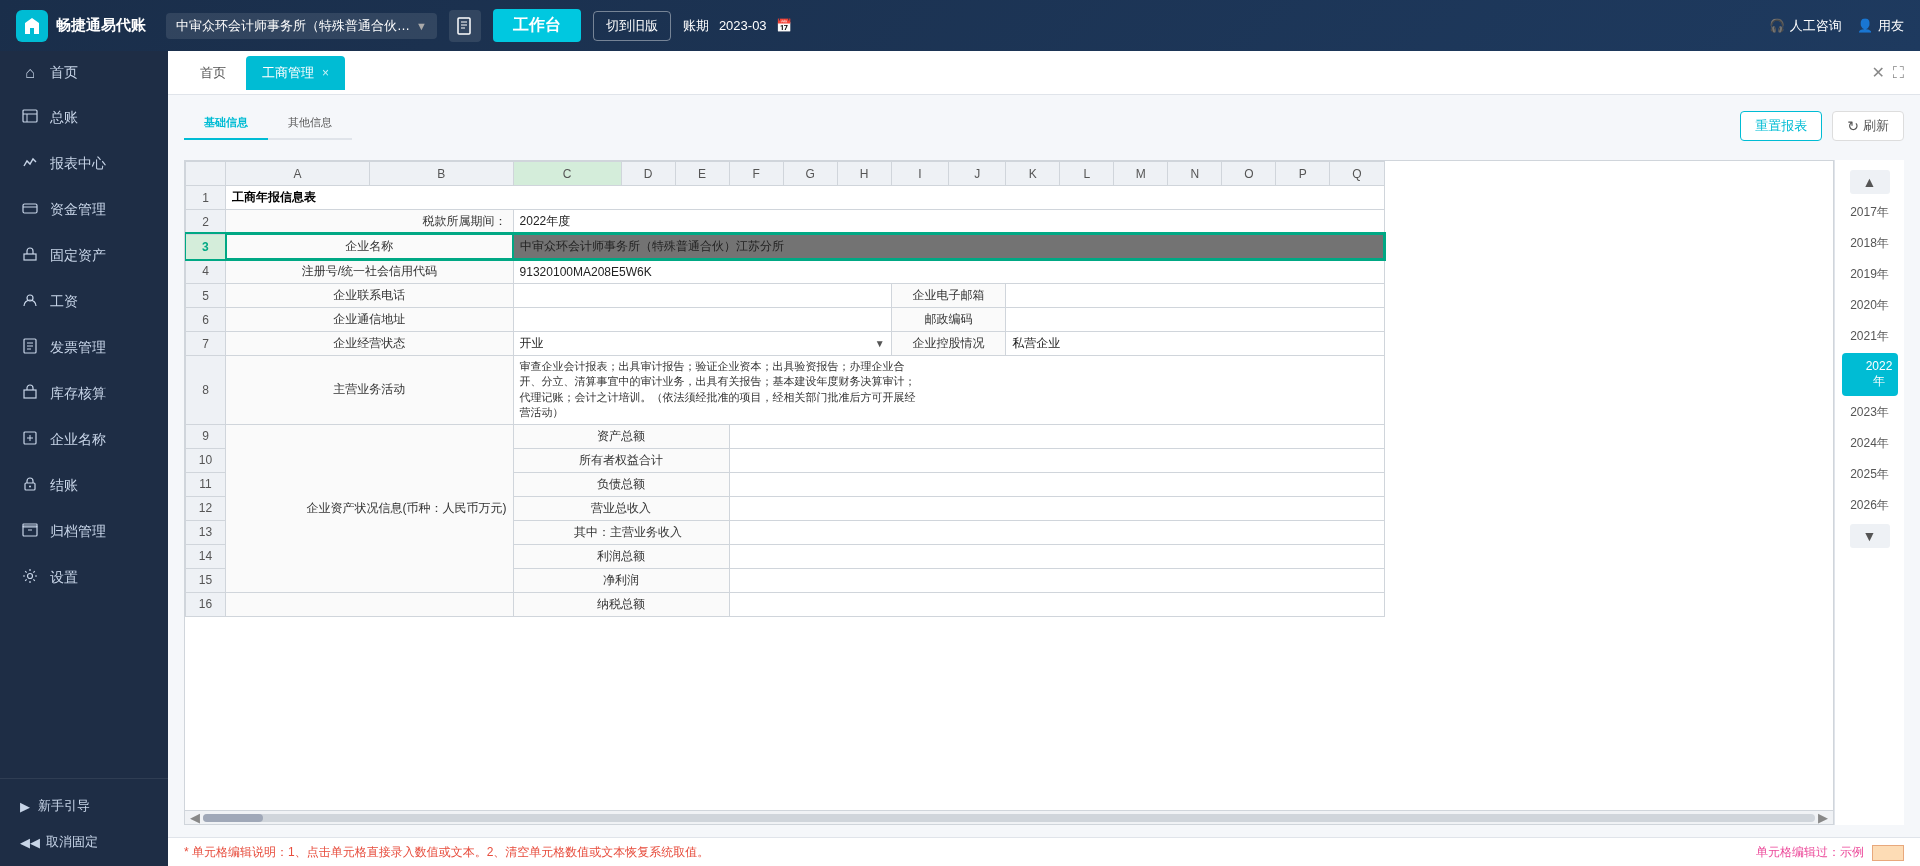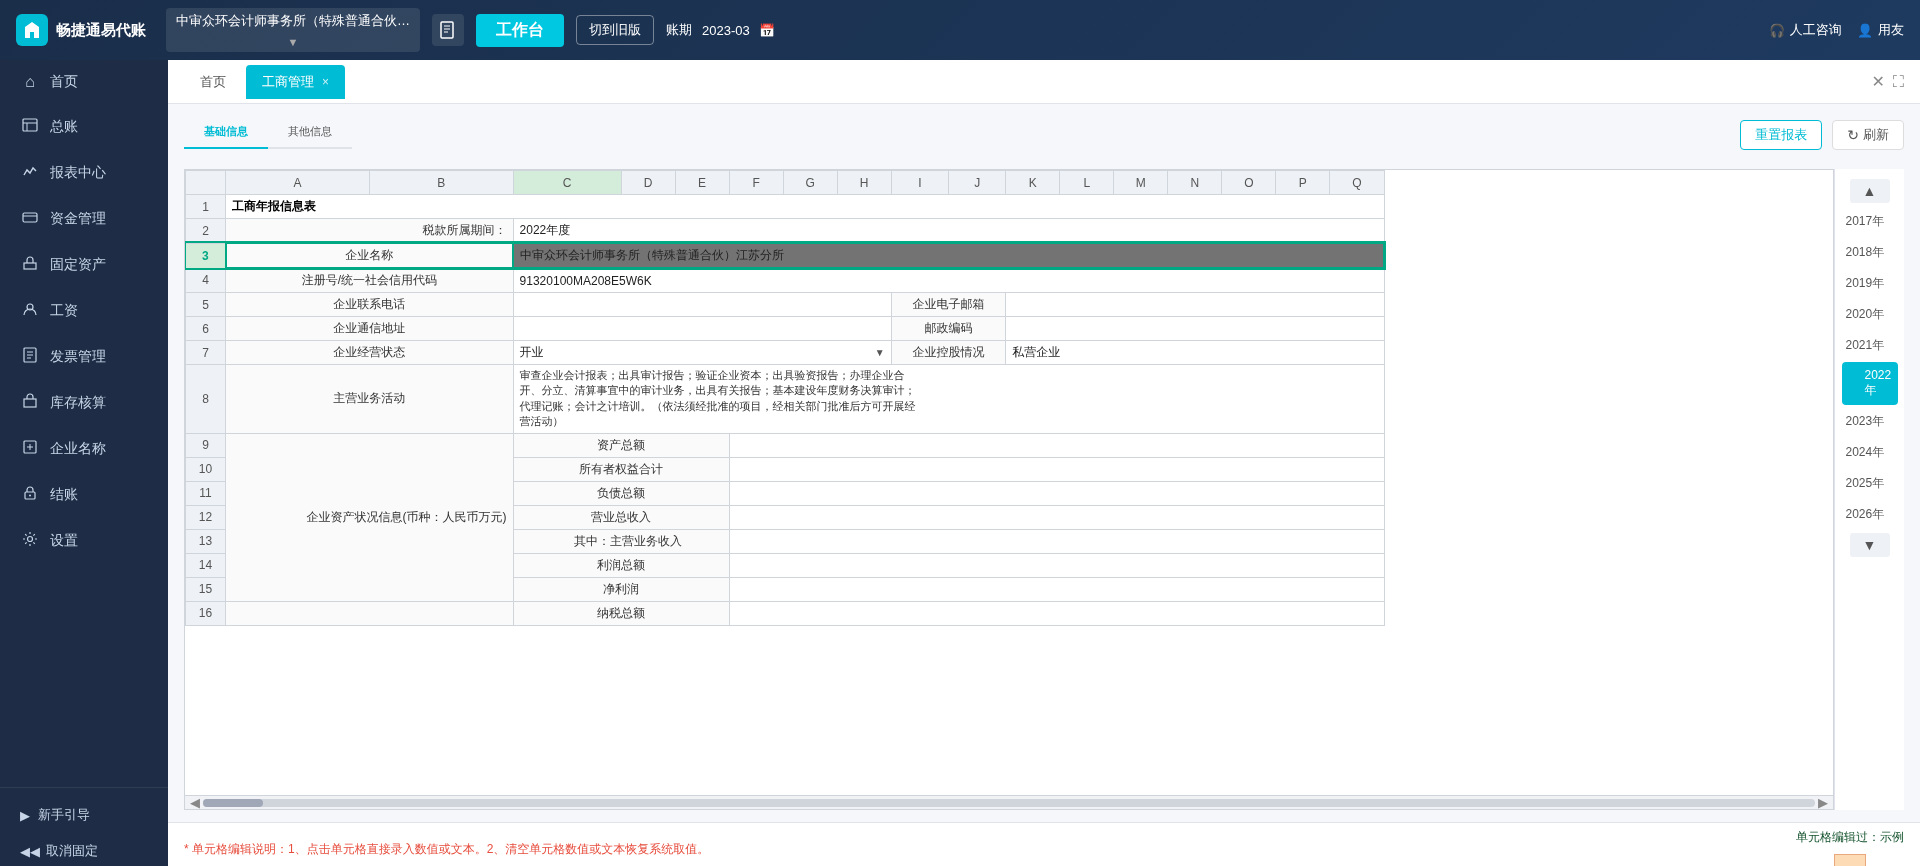--- a/index.html
+++ b/index.html
@@ -1,30 +1,30 @@
 <!DOCTYPE html>
 <html><head>
   <meta charset="utf-8">
   <style>
     * { box-sizing: border-box; margin: 0; padding: 0; }
     body { font-family: 'Microsoft YaHei', SimHei, sans-serif; font-size: 13px; background: #f0f2f5; overflow: hidden; width: 1920px; height: 866px; }
 
     
     .topbar {
-      display: flex; align-items: center; height: 60px;
+      display: flex; align-items: center; height: 51px;
       background: linear-gradient(135deg, #1a2e4a 0%, #1e3a5f 100%);
       padding: 0 16px; gap: 12px;
     }
     .logo-area { display: flex; align-items: center; gap: 8px; margin-right: 8px; }
     .logo-icon { width: 32px; height: 32px; background: #00bcd4; border-radius: 6px; display: flex; align-items: center; justify-content: center; }
     .logo-text { color: #fff; font-size: 15px; font-weight: bold; white-space: nowrap; }
     .company-selector {
       display: flex; align-items: center; gap: 6px;
       background: rgba(255,255,255,0.1); border-radius: 4px;
-      padding: 4px 10px; color: #fff; font-size: 13px; cursor: pointer; min-width: 220px; flex-direction: column;
+      padding: 4px 10px; color: #fff; font-size: 13px; cursor: pointer; min-width: 220px;
     }
     .company-selector .arrow { color: #aaa; font-size: 11px; }
     .doc-icon {
       width: 32px; height: 32px; background: rgba(255,255,255,0.1);
       border-radius: 4px; display: flex; align-items: center; justify-content: center;
       color: #fff; cursor: pointer; font-size: 16px;
     }
     .workbench-btn {
       background: #00c8e0; color: #fff; border: none; border-radius: 4px;
       padding: 6px 20px; font-size: 16px; cursor: pointer; font-weight: bold;
@@ -140,32 +140,32 @@
       width: 70px; background: #fff; border-left: 1px solid #e0e4ea;
       display: flex; flex-direction: column; align-items: center;
       padding: 8px 0; gap: 2px; position: relative; overflow: hidden;
     }
     .year-nav-btn {
       width: 40px; height: 24px; display: flex; align-items: center; justify-content: center;
       background: #eef1f5; border-radius: 3px; cursor: pointer; color: #555;
       font-size: 14px; margin: 2px 0;
     }
     .year-item {
-      width: 56px; padding: 6px 4px; font-size: 12px;
+      width: 56px; padding: 6px 4px; text-align: center; font-size: 12px;
       color: #555; cursor: pointer; border-radius: 3px;
     }
     .year-item.active { background: #00bcd4; color: #fff; border-radius: 4px; padding-left: 23px; }
 
     
     .bottom-bar {
       background: #fff; border-top: 1px solid #e0e4ea;
       padding: 6px 16px; display: flex; align-items: center; justify-content: space-between;
       font-size: 12px; color: #e74c3c;
     }
-    .bottom-right { color: #14532d; display: flex; align-items: center; gap: 8px; flex-direction: column; }
+    .bottom-right { color: #ec4899; display: flex; align-items: center; gap: 8px; }
     .cell-edited-sample {
       display: inline-block; width: 32px; height: 16px;
       background: #fddcb5; border: 1px solid #e8a87c; vertical-align: middle;
     }
 
     
     .h-scroll-row {
       height: 14px; background: #f0f2f5; display: flex; align-items: center;
       border-top: 1px solid #d0d5db; padding: 0 2px;
     }
@@ -304,20 +304,30 @@
       </div>
       <div class="sidebar-item">
         <span class="si-icon">
           <svg width="16" height="16" viewBox="0 0 16 16">
               <rect x="3" y="7" width="10" height="7" rx="1" stroke="#c8d5e8" stroke-width="1.2" fill="none"></rect>
               <path d="M5 7V5a3 3 0 016 0v2" stroke="#c8d5e8" stroke-width="1.2" fill="none"></path>
               <circle cx="8" cy="10.5" r="1" fill="#c8d5e8"></circle>
             </svg>
         </span>
         <span>结账</span>
+      </div>
+      <div class="sidebar-item">
+        <span class="si-icon">
+          <svg width="16" height="16" viewBox="0 0 16 16">
+              <rect x="1" y="4" width="14" height="10" rx="1" stroke="#c8d5e8" stroke-width="1.2" fill="none"></rect>
+              <rect x="1" y="2" width="14" height="3" rx="0.5" stroke="#c8d5e8" stroke-width="1.2" fill="none"></rect>
+              <line x1="6" y1="8" x2="10" y2="8" stroke="#c8d5e8" stroke-width="1"></line>
+            </svg>
+        </span>
+        <span>归档管理</span>
       </div>
       <div class="sidebar-item">
         <span class="si-icon">
           <svg width="16" height="16" viewBox="0 0 16 16">
               <circle cx="8" cy="8" r="2.5" stroke="#c8d5e8" stroke-width="1.2" fill="none"></circle>
               <path d="M8 1v2M8 13v2M1 8h2M13 8h2M3.2 3.2l1.4 1.4M11.4 11.4l1.4 1.4M3.2 12.8l1.4-1.4M11.4 4.6l1.4-1.4" stroke="#c8d5e8" stroke-width="1.2"></path>
             </svg>
         </span>
         <span>设置</span>
       </div>

